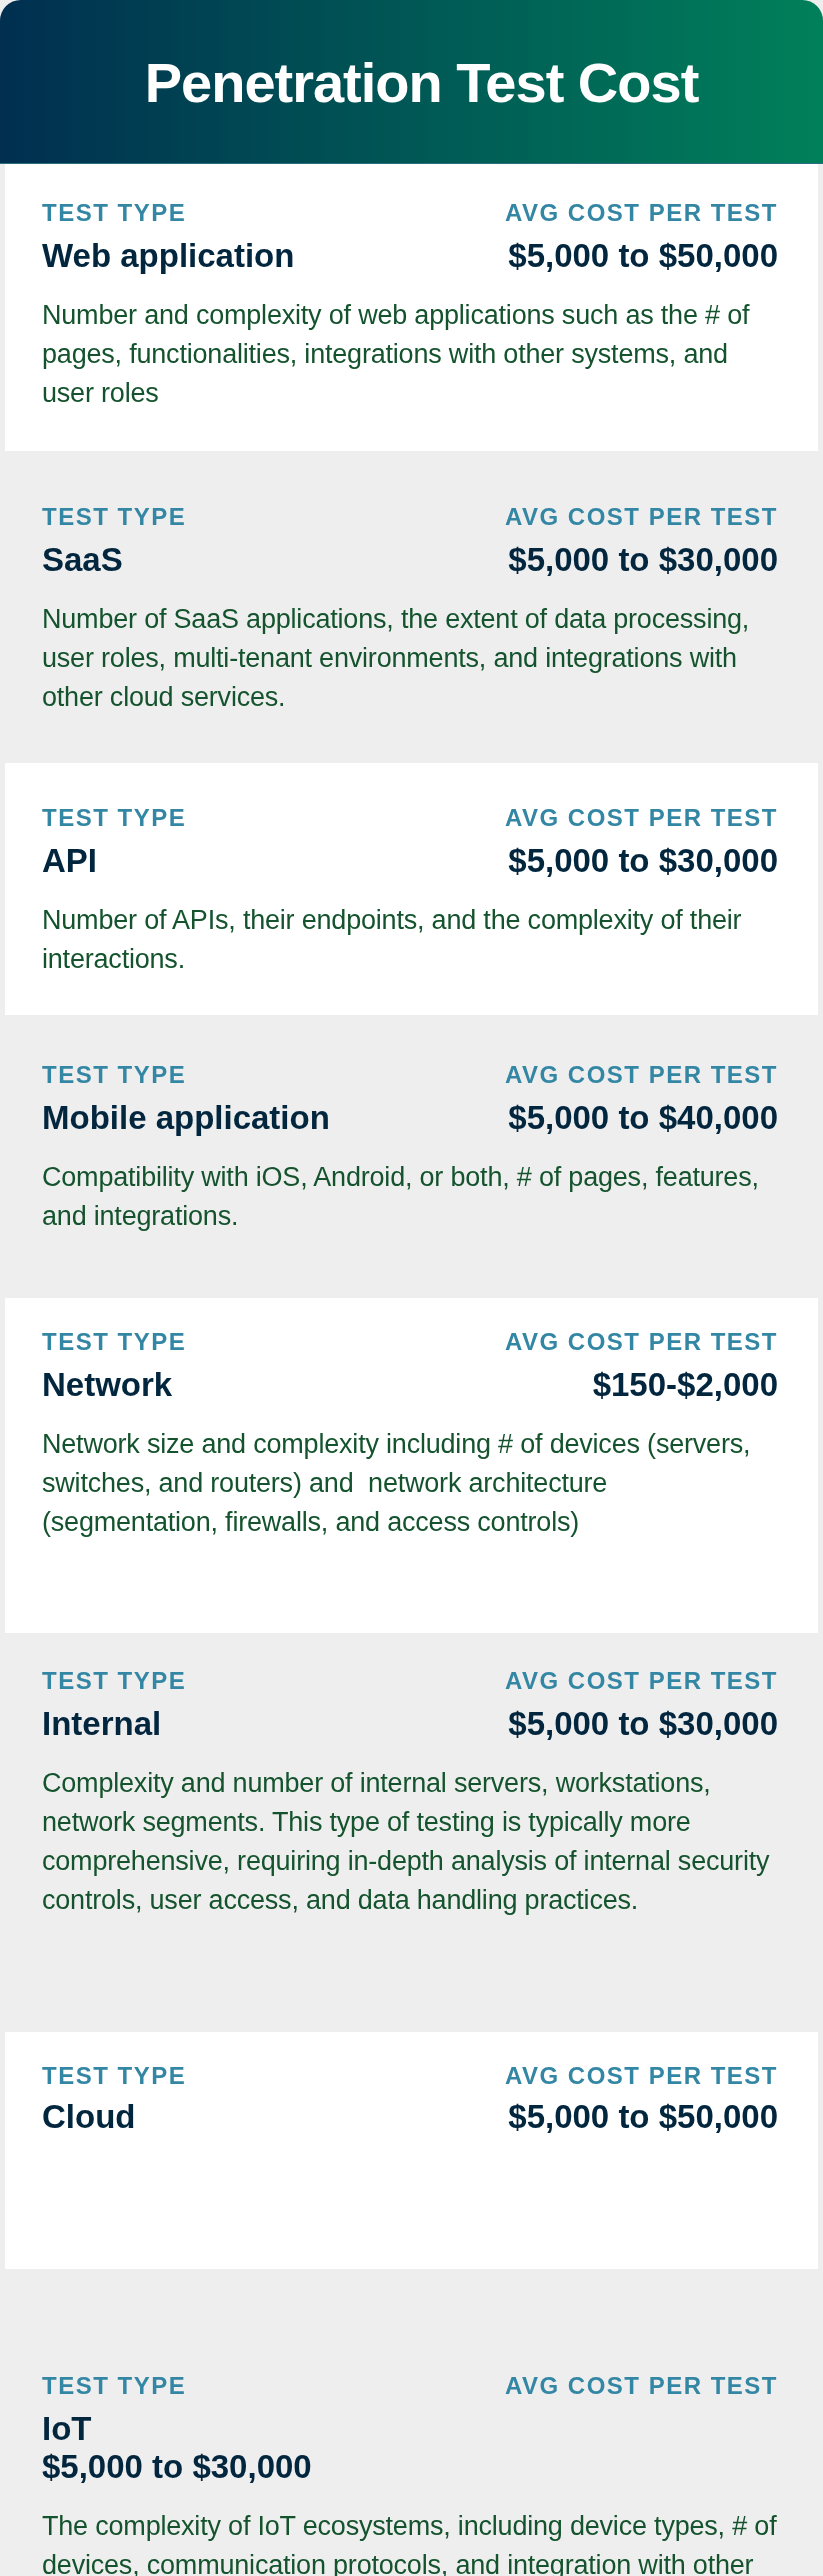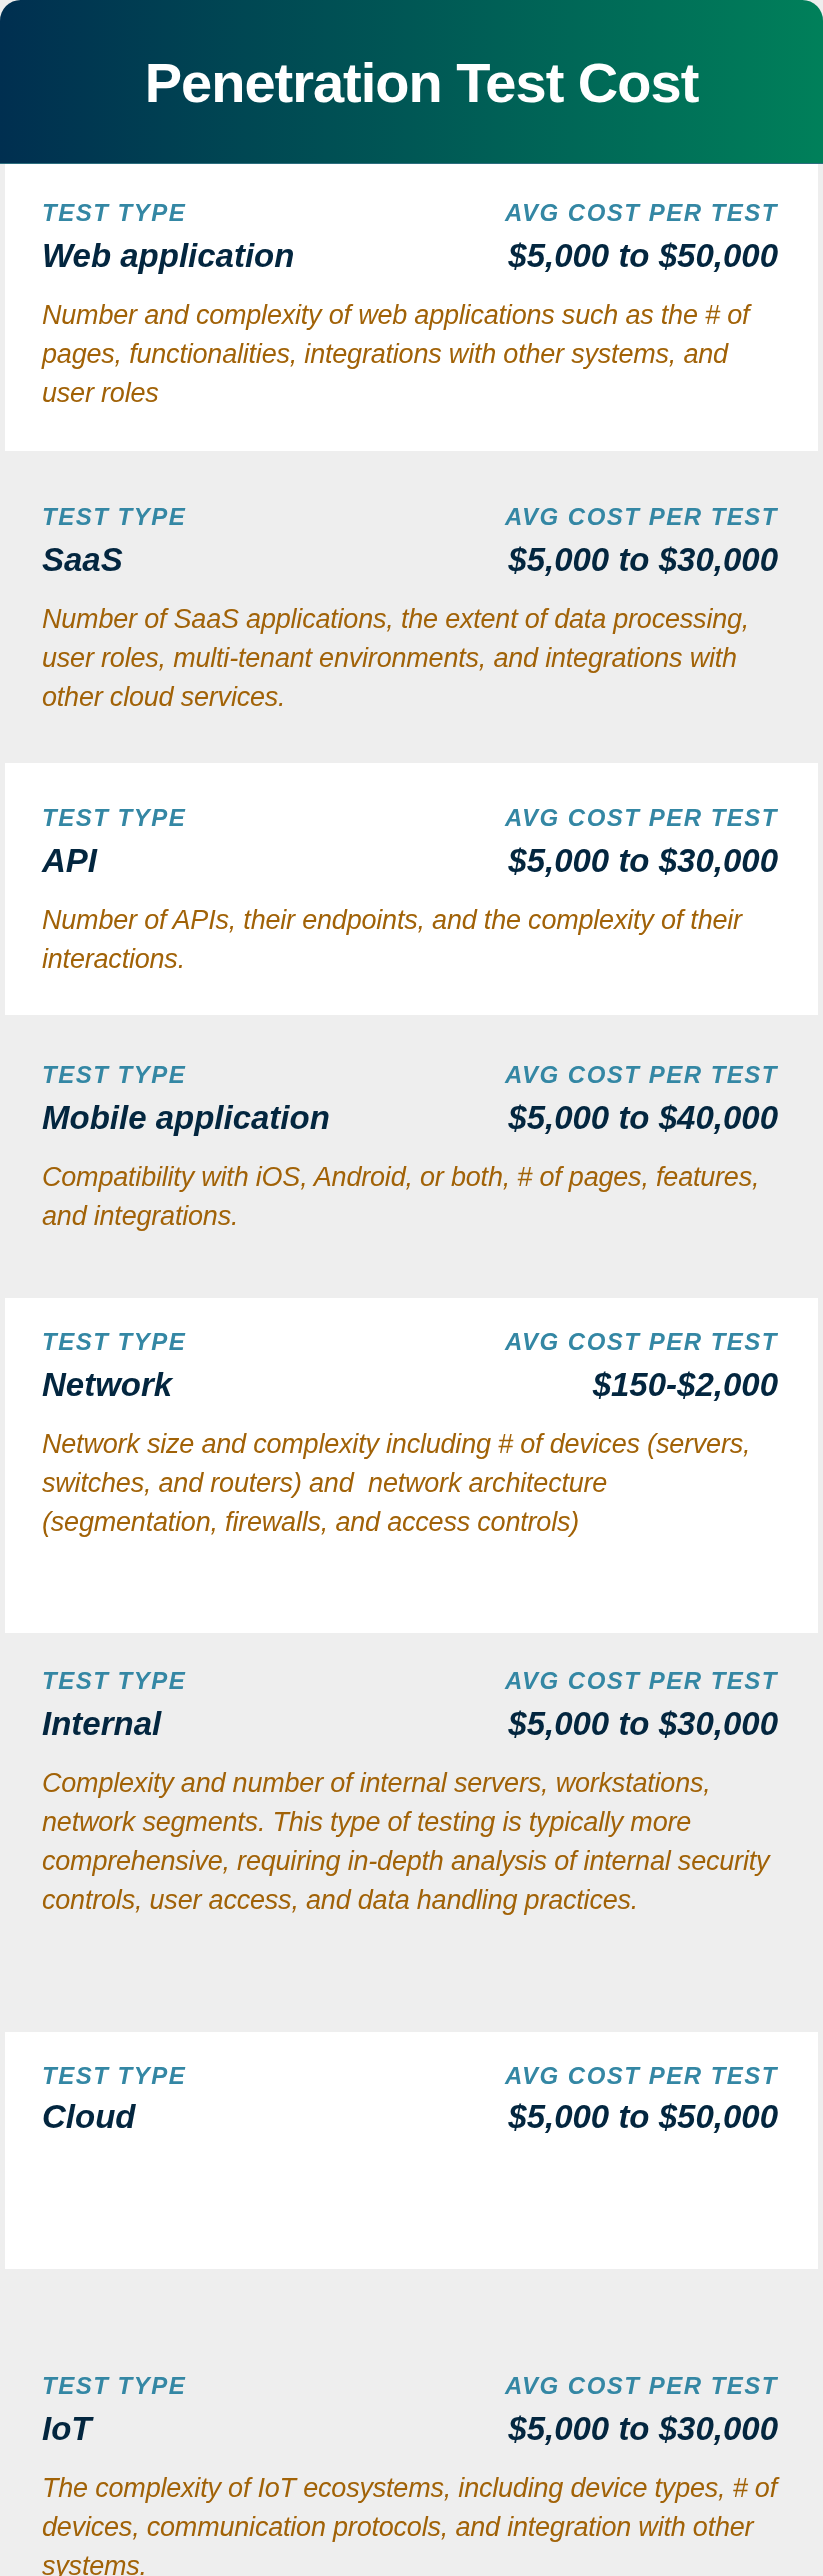--- a/index.html
+++ b/index.html
@@ -13,36 +13,36 @@
     border-radius: 20.6px 20.6px 0 0;
     display: flex; align-items: center; justify-content: center;
     border-bottom: 1px solid #2c6e7e;
     padding-left: 20px;
   }
   .header h1 {
     color: #ffffff; font-family: "Liberation Sans", sans-serif; font-weight: 700;
     font-size: 56px; letter-spacing: -1px; margin-top: 2.1px;
   }
 
-  .section { position: absolute; left: 0; width: 823px; font-style: italic; }
+  .section { position: absolute; left: 0; width: 823px; }
   .section.white .bg {
     position: absolute; left: 4.6px; right: 4.6px; top: 0; bottom: 0; background: #ffffff;
   }
   .section .inner { position: absolute; left: 42px; right: 45px; }
   .row { display: flex; justify-content: space-between; align-items: baseline; }
   .label {
     color: #3487a4; font-weight: 700; font-size: 24px; letter-spacing: 1.5px;
     font-family: "Liberation Sans", sans-serif;
   }
   .headline {
     color: #03263f; font-weight: 700; font-size: 33px; letter-spacing: 0px;
     font-family: "Liberation Sans", sans-serif;
   }
   .desc {
-    color: #a16207; font-size: 27px; line-height: 39px; letter-spacing: -0.2px;
+    color: #14532d; font-size: 27px; line-height: 39px; letter-spacing: -0.2px;
     font-family: "Liberation Sans", sans-serif; margin-top: 20.6px; max-width: 742px;
   }
 </style>
 </head>
 <body>
 
 <div class="page">
 
   <div class="header">
     <h1>Penetration Test Cost</h1>
@@ -148,21 +148,21 @@
       </div>
     </div>
   </div>
 
   <div class="section grey" style="top:2269px;height:372px;">
     <div class="inner" style="top:103px;">
       <div class="row">
         <span class="label">TEST TYPE</span>
         <span class="label">AVG COST PER TEST</span>
       </div>
-      <div class="row" style="margin-top:10.3px;">
+      <div class="row" style="margin-top:10.3px;flex-direction:column;">
         <span class="headline">IoT</span>
         <span class="headline">$5,000 to $30,000</span>
       </div>
       <p class="desc">The complexity of IoT ecosystems, including device types, # of devices, communication protocols, and integration with other systems.</p>
     </div>
   </div>
 
 </div>
 
 

